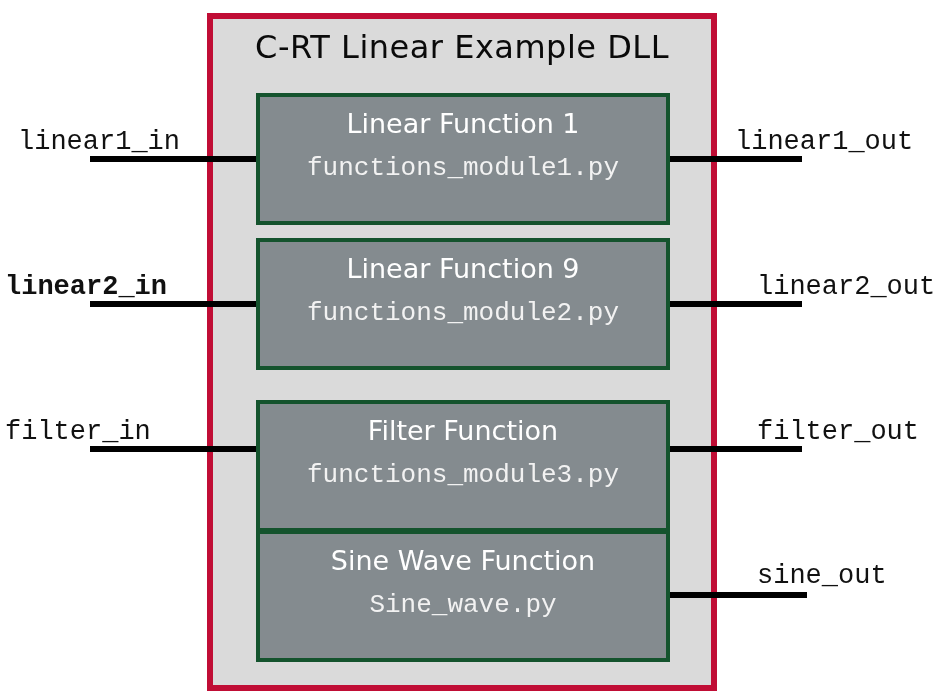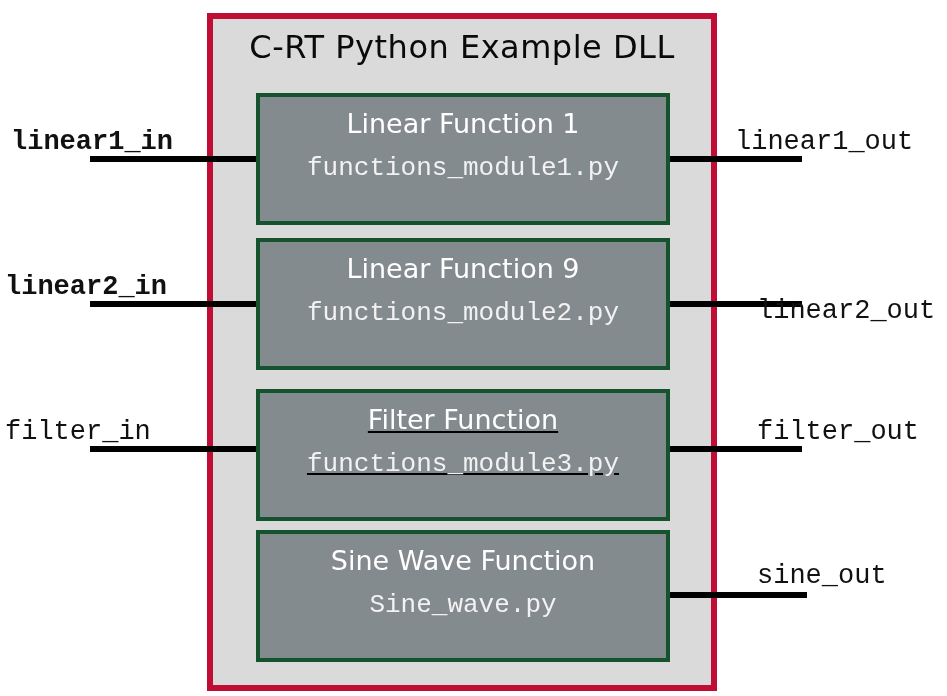--- a/index.html
+++ b/index.html
@@ -65,51 +65,51 @@
     white-space: nowrap;
     z-index: 3;
   }
 </style>
 </head>
 <body>
 
 <div class="canvas">
 
   <div class="container"></div>
-  <div class="diagram-title">C-RT Python Example DLL</div>
+  <div class="diagram-title">C-RT Linear Example DLL</div>
 
   <div class="wire" style="left:90px;  top:156px; width:168px;"></div>
   <div class="wire" style="left:90px;  top:301px; width:168px;"></div>
   <div class="wire" style="left:90px;  top:446px; width:168px;"></div>
 
   <div class="wire" style="left:668px; top:156px; width:134px;"></div>
   <div class="wire" style="left:668px; top:301px; width:134px;"></div>
   <div class="wire" style="left:668px; top:446px; width:134px;"></div>
   <div class="wire" style="left:668px; top:592px; width:139px;"></div>
 
-  <div class="port-label" style="left:11px;   top:127px;font-weight:bold;">linear1_in</div>
+  <div class="port-label" style="left:18px;   top:127px;">linear1_in</div>
   <div class="port-label" style="left:5px;   top:272px;font-weight:bold;">linear2_in</div>
   <div class="port-label" style="left:5px;   top:417px;">filter_in</div>
 
   <div class="port-label" style="left:735px; top:127px;">linear1_out</div>
-  <div class="port-label" style="left:757px; top:272px;margin-top:24px;">linear2_out</div>
+  <div class="port-label" style="left:757px; top:272px;">linear2_out</div>
   <div class="port-label" style="left:757px; top:561px;">sine_out</div>
   <div class="port-label" style="left:757px; top:417px;">filter_out</div>
 
   <div class="block" style="top:93px;">
     <div class="block-title">Linear Function 1</div>
     <div class="block-module">functions_module1.py</div>
   </div>
 
   <div class="block" style="top:238px;">
     <div class="block-title">Linear Function 9</div>
     <div class="block-module">functions_module2.py</div>
   </div>
 
-  <div class="block" style="top:389px;text-decoration:underline;">
+  <div class="block" style="top:400px;">
     <div class="block-title">Filter Function</div>
     <div class="block-module">functions_module3.py</div>
   </div>
 
   <div class="block" style="top:530px;">
     <div class="block-title">Sine Wave Function</div>
     <div class="block-module">Sine_wave.py</div>
   </div>
 
 </div>

